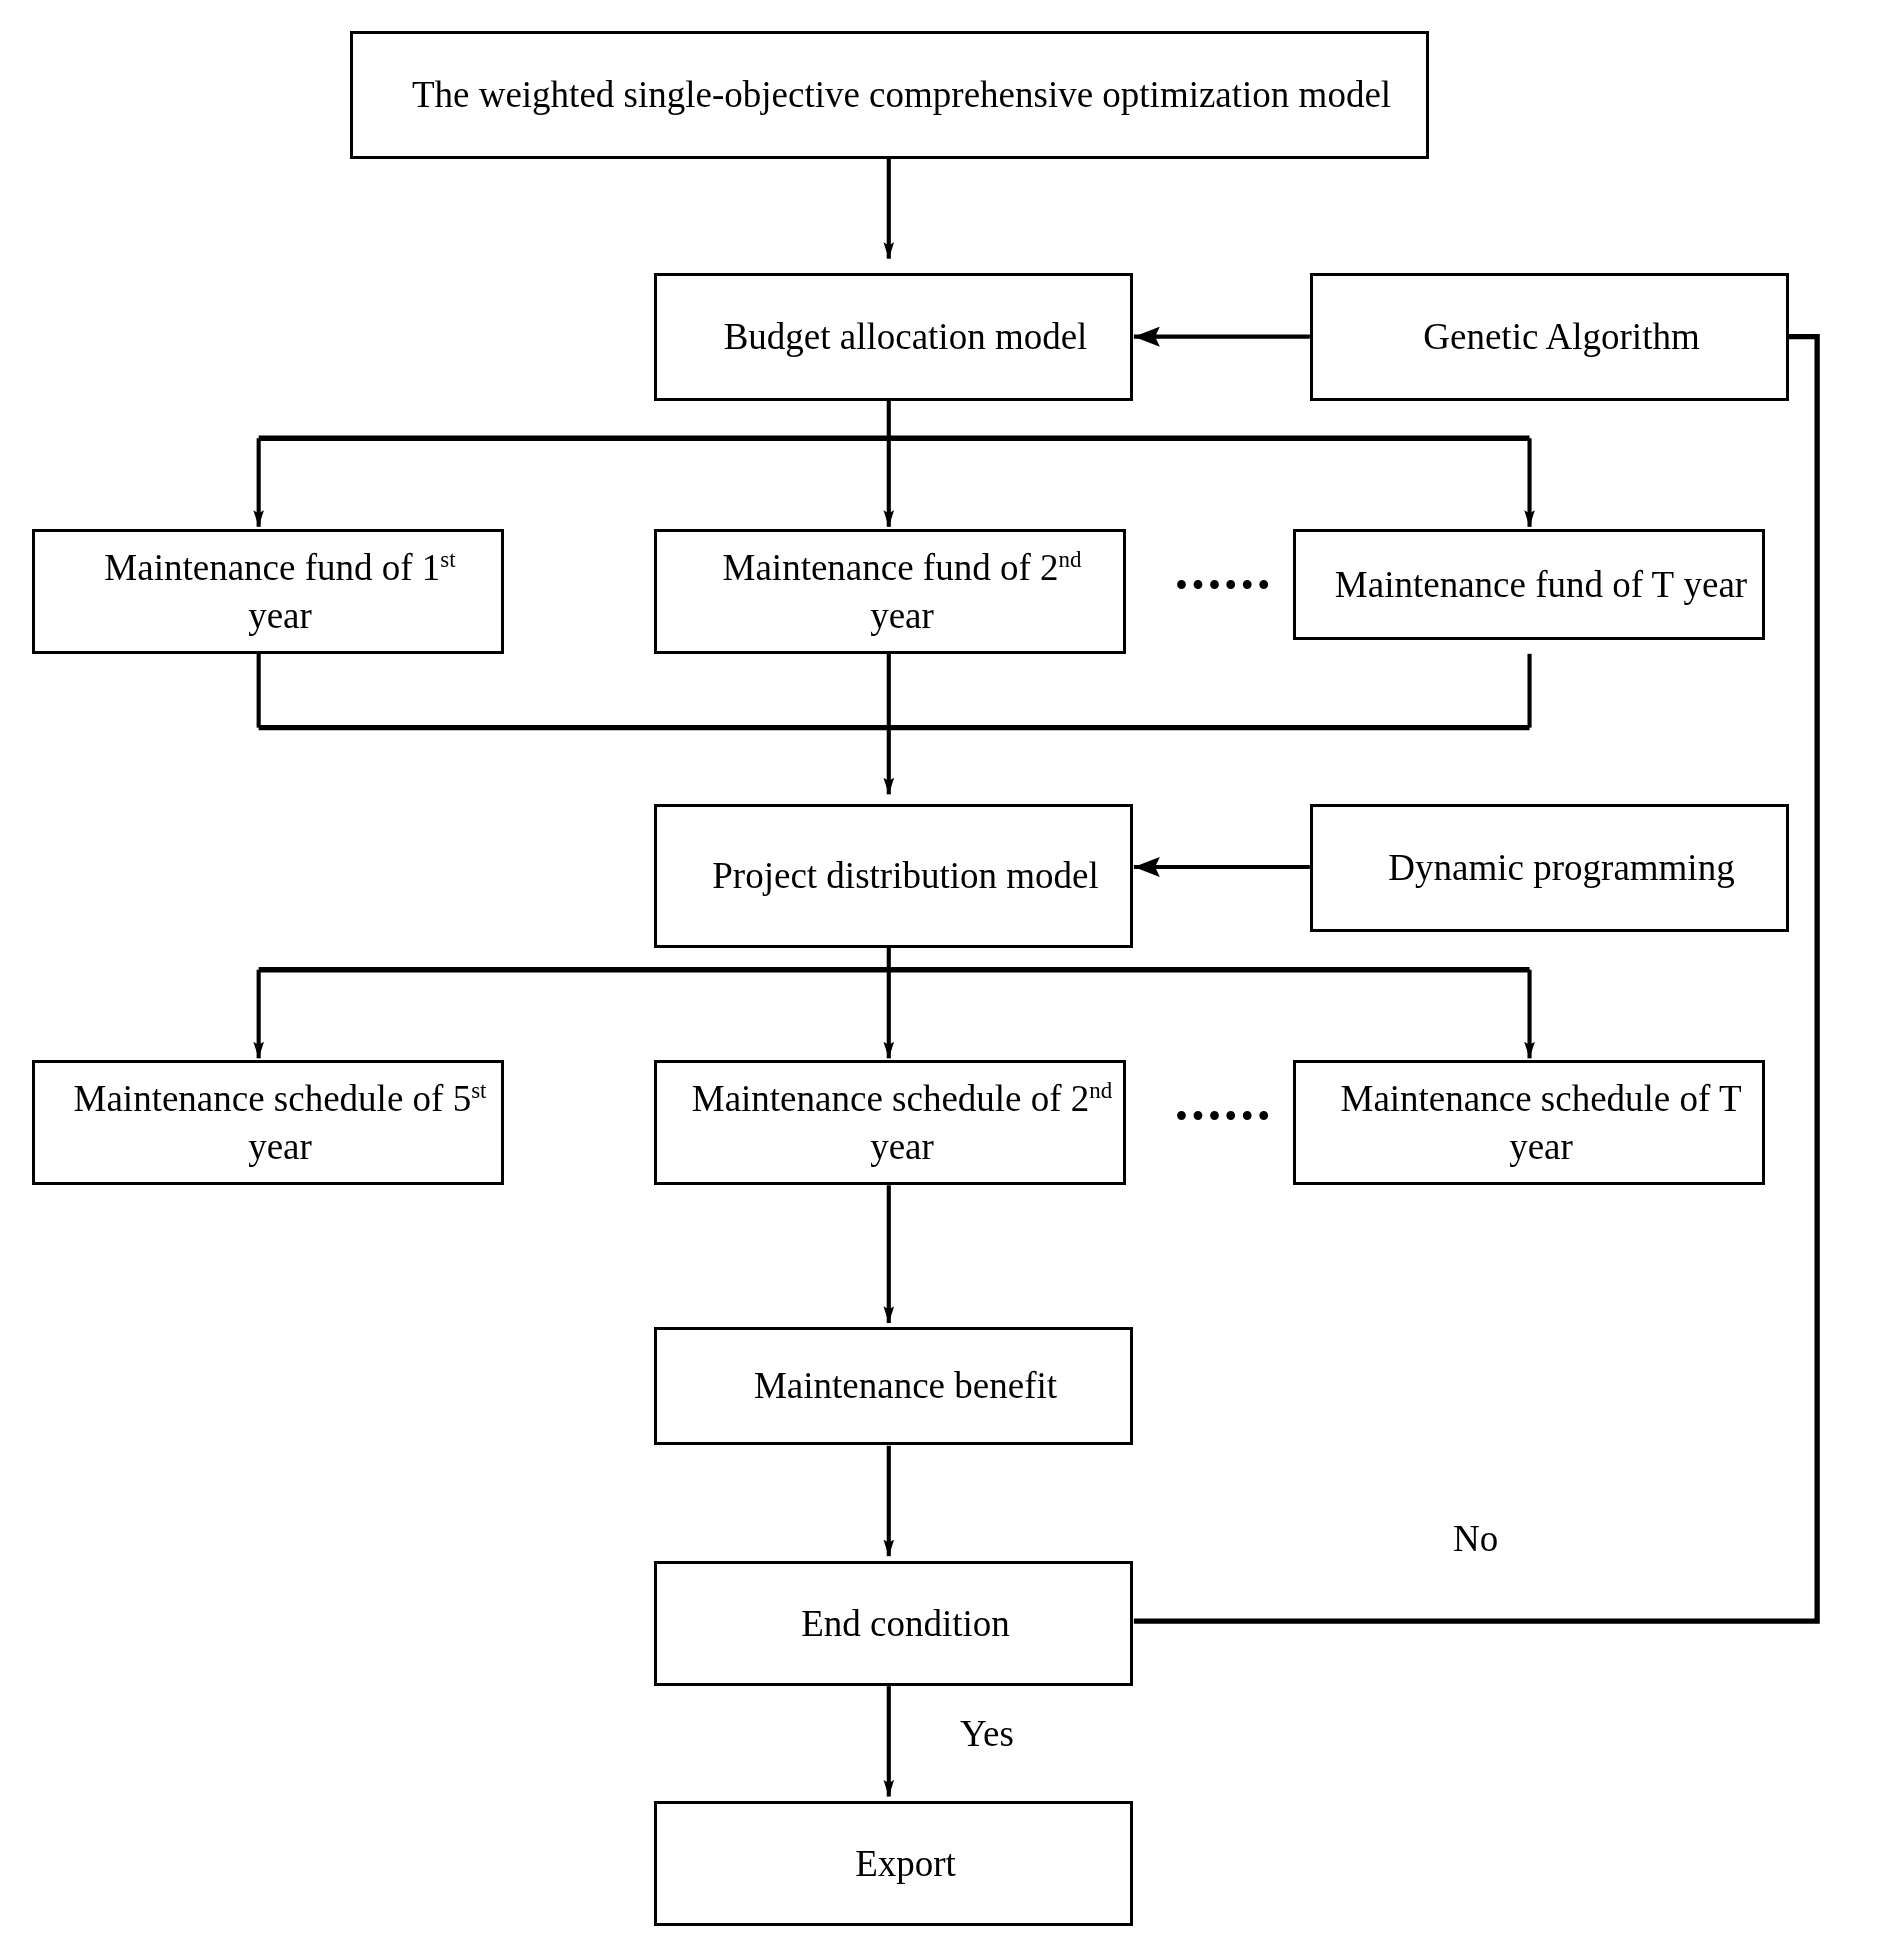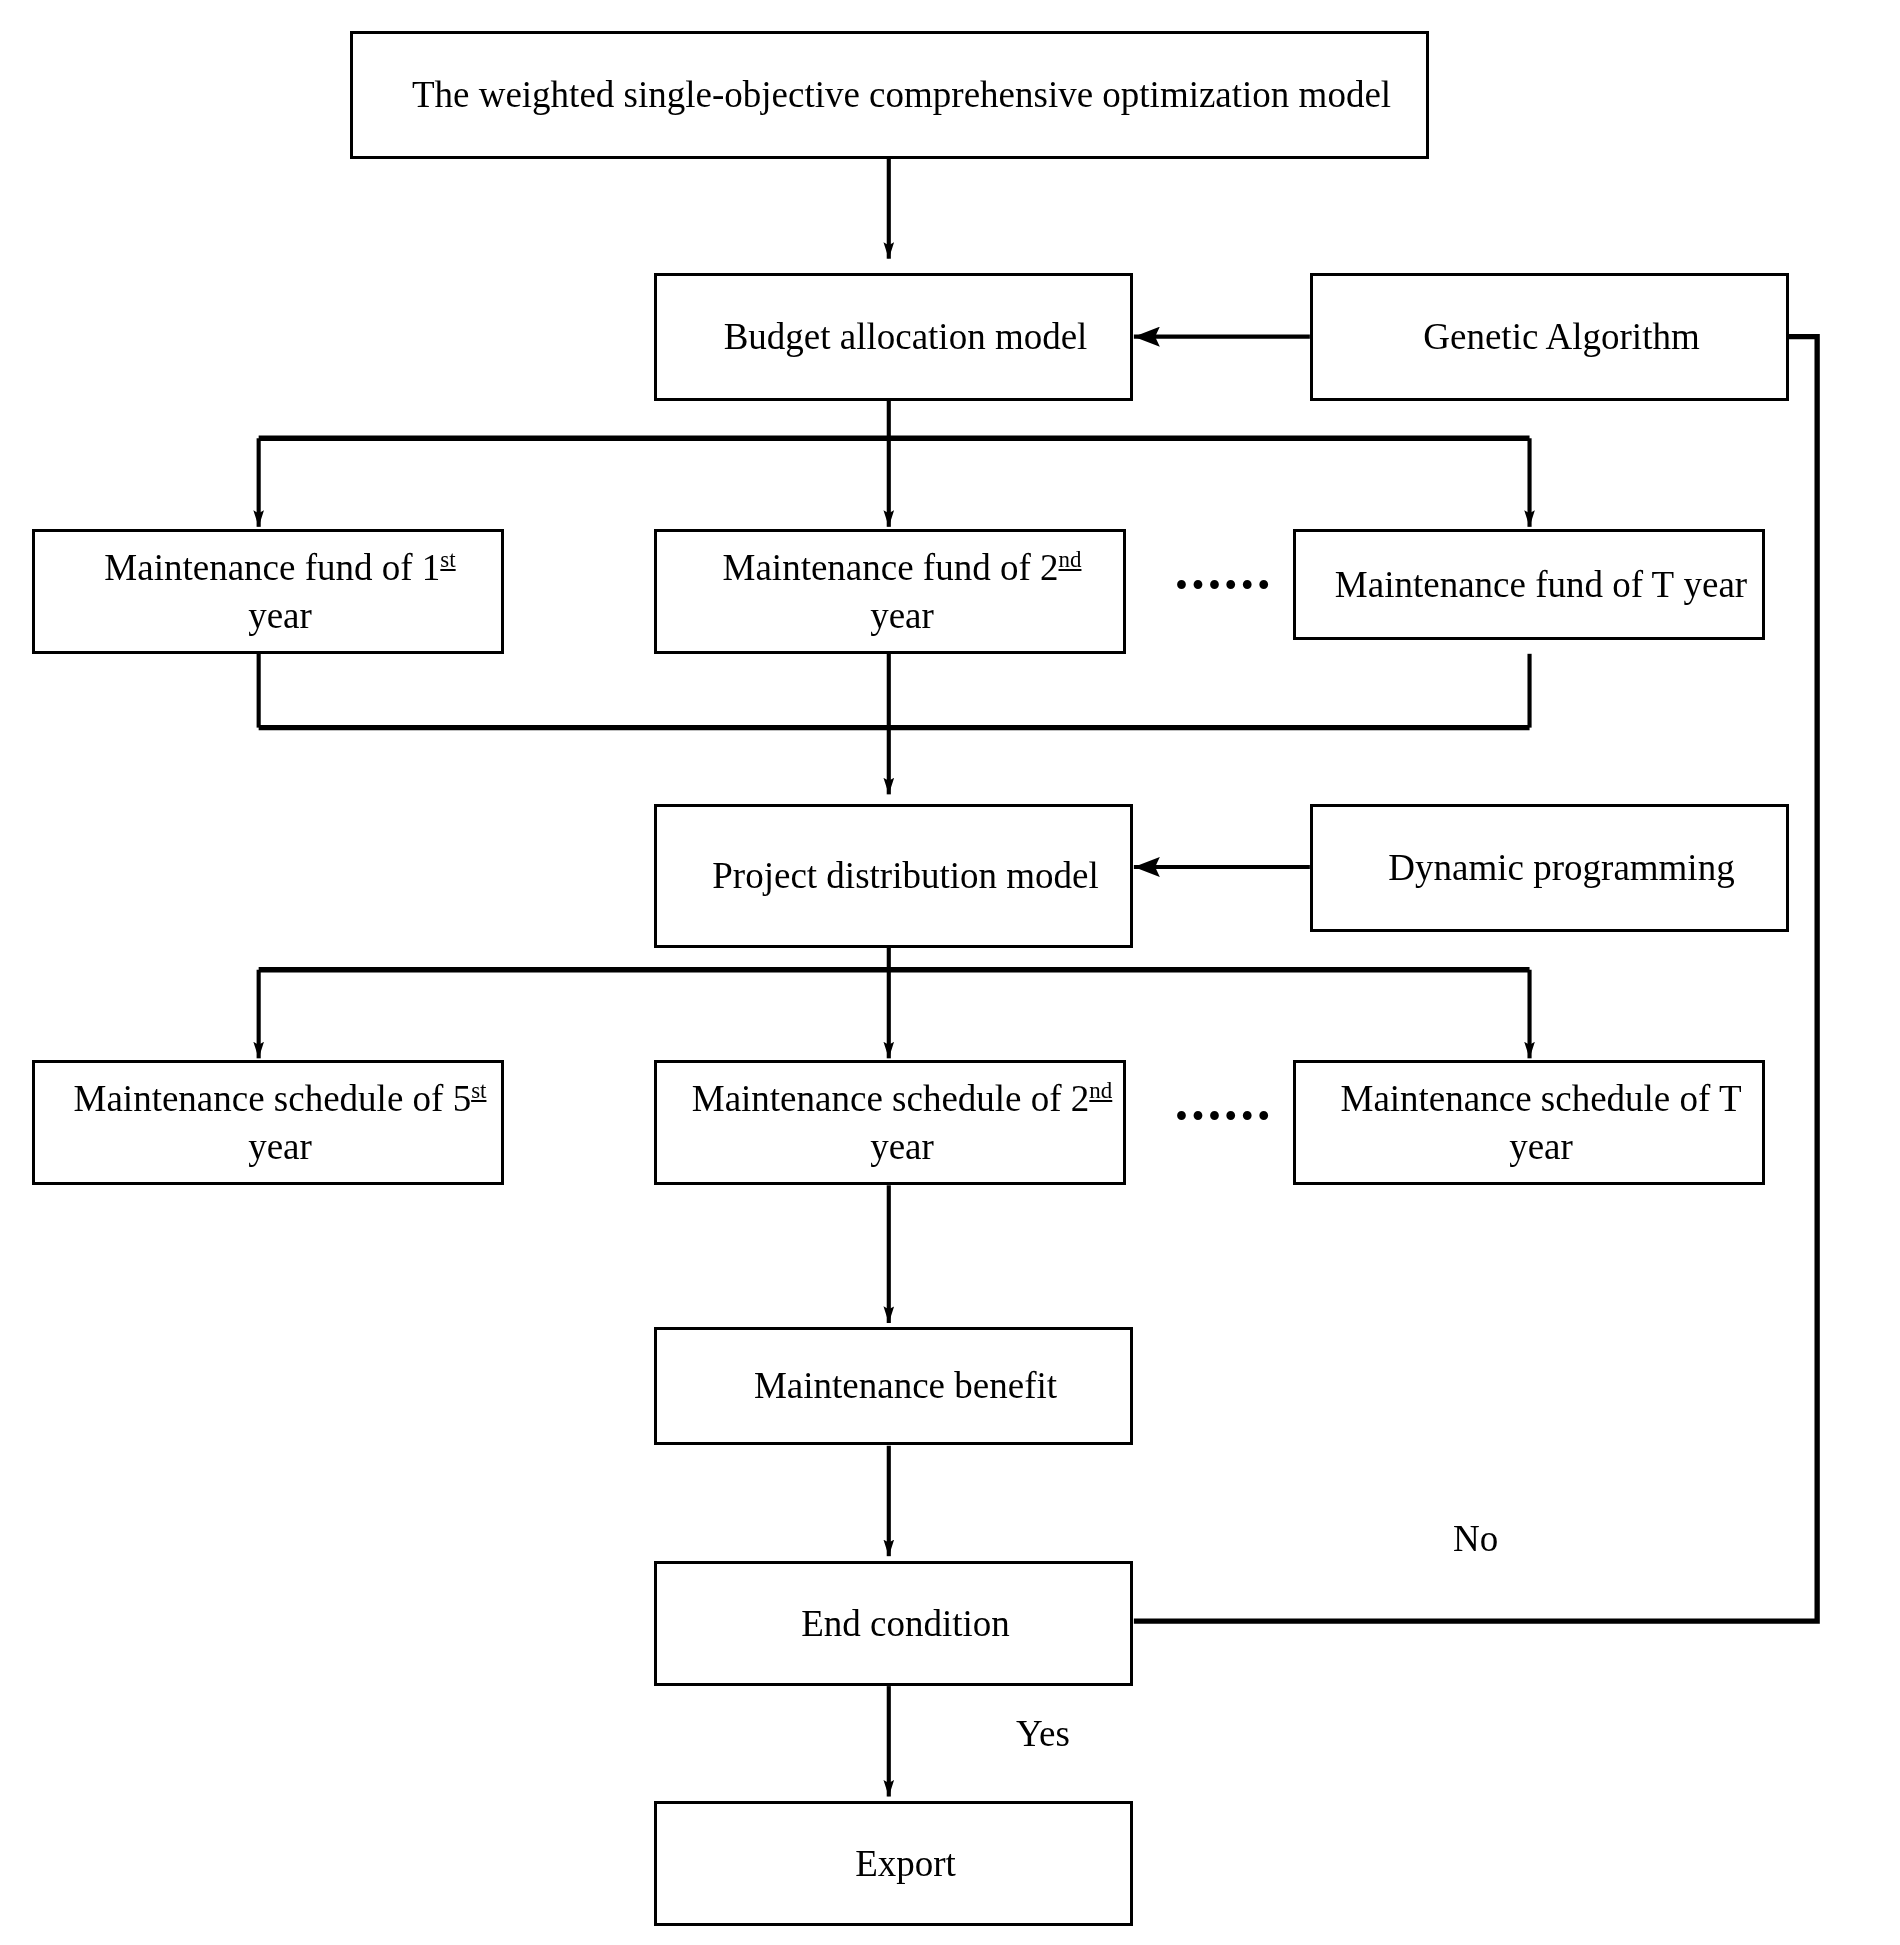--- a/index.html
+++ b/index.html
@@ -42,21 +42,20 @@
   }
   .node .txt {
     display: block;
     padding: 0 10.6px;
     font-size: 37px;
   }
   .node sup {
     font-size: 0.62em;
     vertical-align: super;
     line-height: 0;
-    text-decoration: underline;
   }
   .ellipsis {
     position: absolute;
     font-size: 37px;
     letter-spacing: 3.5px;
     color: #000000;
     z-index: 2;
     white-space: nowrap;
   }
   .edge-label {
@@ -173,16 +172,16 @@
   <div class="node" style="left:654px; top:1561px; width:479px; height:125px;">
     <span class="txt">End condition</span>
   </div>
 
   <div class="node" style="left:654px; top:1801px; width:479px; height:125px;">
     <span class="txt">Export</span>
   </div>
 
   <div class="edge-label" style="left:1453px; top:1517px;">No</div>
 
-  <div class="edge-label" style="left:1016px; top:1712px;">Yes</div>
+  <div class="edge-label" style="left:960px; top:1712px;">Yes</div>
 
 </div>
 
 
 </body></html>

